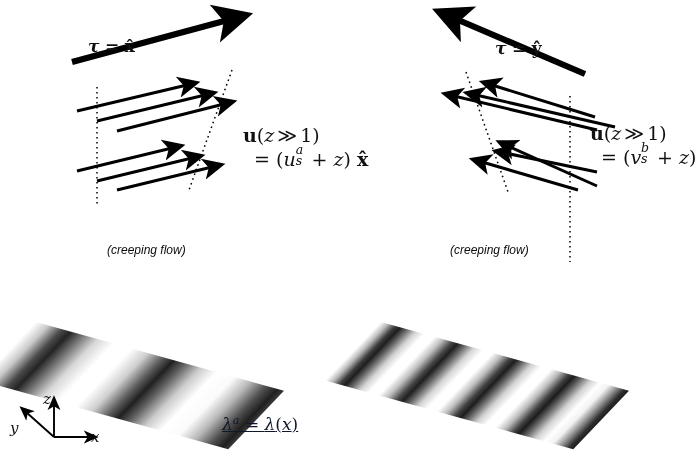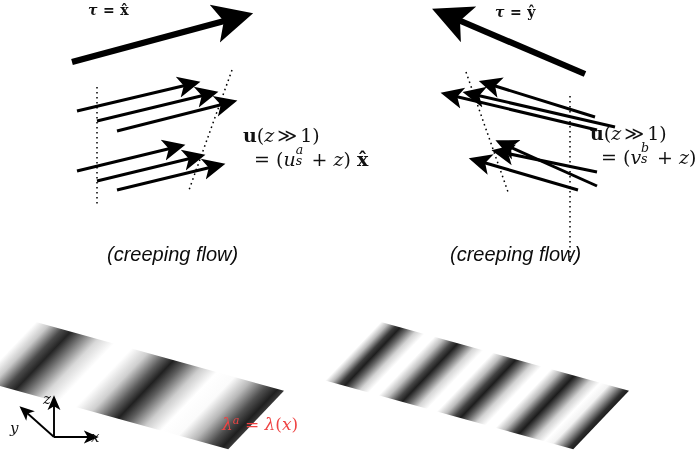--- a/index.html
+++ b/index.html
@@ -38,24 +38,25 @@
   }
 
   .math {
     position: absolute;
     font-family: "DejaVu Serif", "Liberation Serif", serif;
     color: #111111;
     white-space: nowrap;
     line-height: 1.18;
   }
   .tau-label {
-    font-size: 14px;
+    font-size: 17px;
     font-weight: bold;
     font-style: italic;
     letter-spacing: 0.5px;
+    margin-top: 34px;
   }
   .tau-label .op { font-style: normal; font-weight: bold; }
   .tau-label .vec { font-style: normal; font-weight: bold; }
 
   .u-label {
     font-size: 19px;
   }
   .u-label .bf { font-weight: bold; font-style: normal; }
   .u-label .it { font-style: italic; }
   .u-label .upr { font-style: normal; }
@@ -85,32 +86,33 @@
     left: 0;
     top: 0.50em;
     font-size: 0.66em;
     font-style: italic;
   }
 
   .creeping {
     position: absolute;
     font-family: "Liberation Sans", sans-serif;
     font-style: italic;
-    font-size: 20px;
+    font-size: 12px;
     font-weight: 400;
     color: #0b0b0b;
     white-space: nowrap;
   }
 
   .lambda-label {
     position: absolute;
     font-family: "DejaVu Serif", "Liberation Serif", serif;
     font-size: 17px;
-    color: #ef4444;
+    color: #0f172a;
     white-space: nowrap;
+    text-decoration: underline;
   }
   .lambda-label .it { font-style: italic; }
   .lambda-label .upr { font-style: normal; }
 
   .axis-letter {
     position: absolute;
     font-family: "DejaVu Serif", "Liberation Serif", serif;
     font-style: italic;
     font-size: 15px;
     color: #111111;

